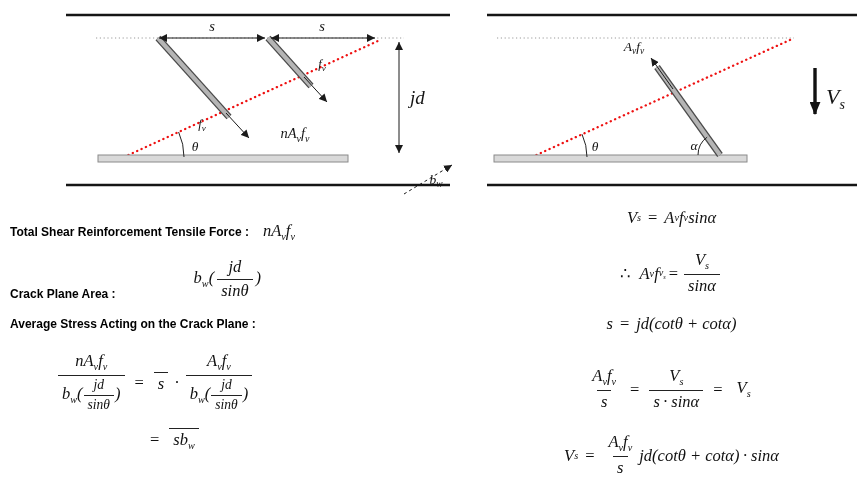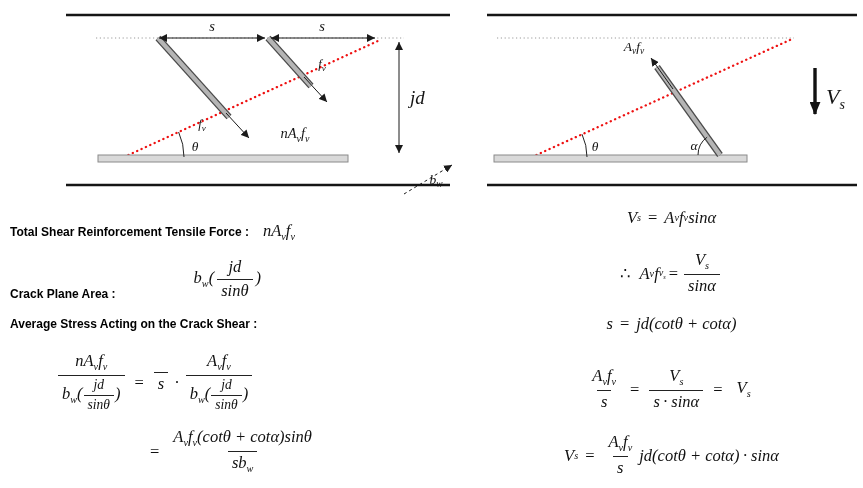--- a/index.html
+++ b/index.html
@@ -149,21 +149,21 @@
 
   <div class="lrow" id="row-crack">
     <span class="section-label">Crack Plane Area :</span>
     <span class="math"><span>b</span><sub>w</sub><span>(</span><span class="frac">
           <span class="num">jd</span>
           <span class="den">sinθ</span>
         </span><span>)</span></span>
   </div>
 
   <div class="lrow" id="row-avg">
-    <span class="section-label">Average Stress Acting on the Crack Shear :</span>
+    <span class="section-label">Average Stress Acting on the Crack Plane :</span>
   </div>
 
   <div class="math" id="eq-left-main">
     <span class="frac">
       <span class="num"><span>nA</span><sub>v</sub><span>f</span><sub>v</sub></span>
       <span class="den"><span>b</span><sub>w</sub><span>(</span><span class="frac">
             <span class="num">jd</span>
             <span class="den">sinθ</span>
           </span><span>)</span></span>
     </span>
@@ -177,21 +177,20 @@
       <span class="den"><span>b</span><sub>w</sub><span>(</span><span class="frac">
             <span class="num">jd</span>
             <span class="den">sinθ</span>
           </span><span>)</span></span>
     </span>
   </div>
 
   <div class="math" id="eq-left-result">
     <span class="op" style="margin-left:0">=</span>
     <span class="frac">
-      <span class="num"><span>A</span><sub>v</sub><span>f</span><sub>v</sub><span>(cotθ + cotα)</span><span>sinθ</span></span>
       <span class="den"><span>s</span><span>b</span><sub>w</sub></span>
     </span>
   </div>
 
   <div class="math rrow" id="eq-vs">
       <span>V</span>
       <sub>s</sub>
       <span class="op">=</span>
       <span>A</span>
       <sub>v</sub>

